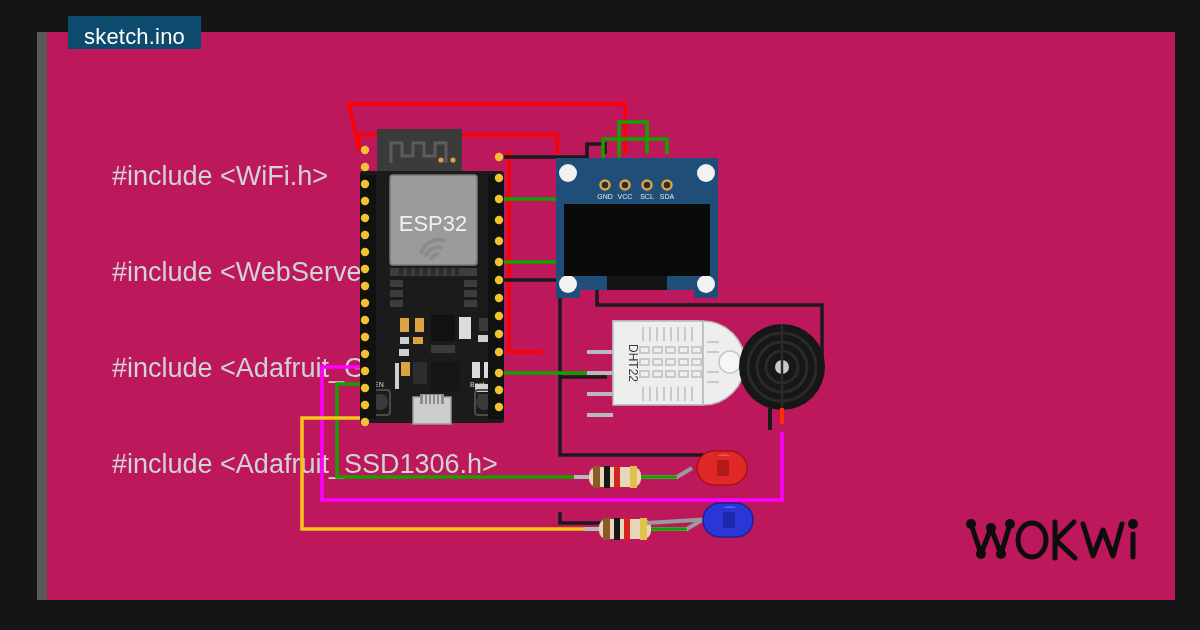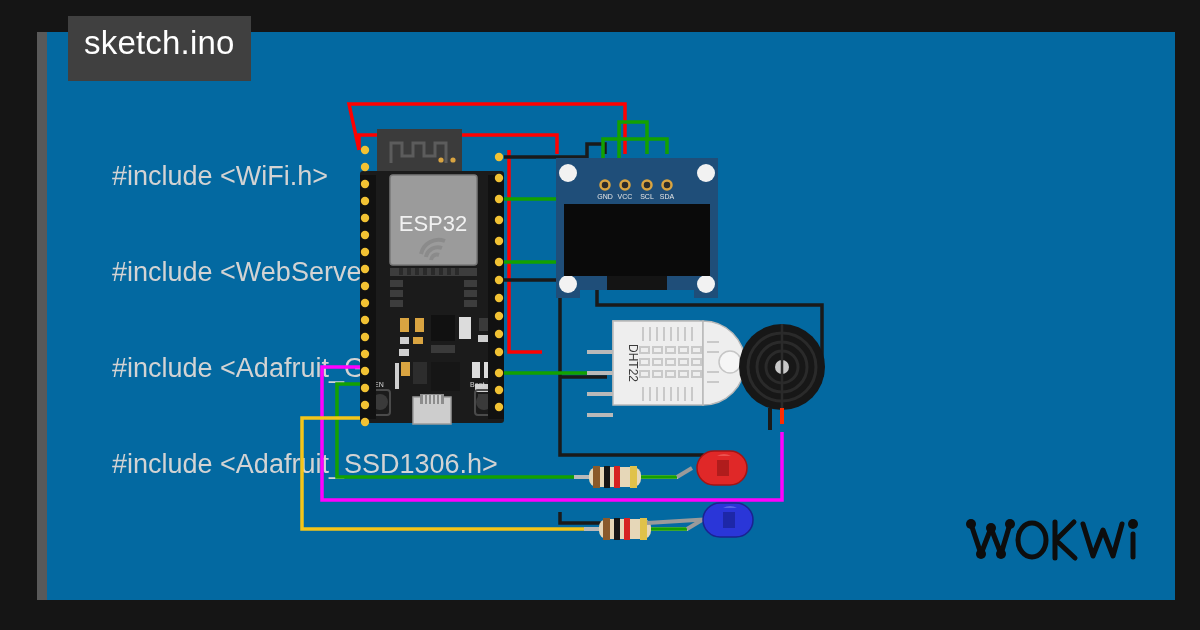--- a/index.html
+++ b/index.html
@@ -13,32 +13,32 @@
 
   
   .canvas-shadow {
     position: absolute; left: 37px; top: 32px;
     width: 1138px; height: 568px;
     background: #595959;
   }
   .canvas {
     position: absolute; left: 47px; top: 32px;
     width: 1128px; height: 568px;
-    background: #0369a1;
+    background: #be185d;
     overflow: hidden;
   }
 
   
   .file-chip {
     position: absolute; left: 68px; top: 16px;
-    background: #404040;
+    background: #0c4a6e;
     color: #ffffff;
-    font-size: 33px;
+    font-size: 22px;
     line-height: 1;
-    padding: 10px 16px 22px 16px;
+    padding: 10px 16px 1px 16px;
     letter-spacing: 0.2px;
     z-index: 40;
     white-space: nowrap;
   }
 
   
   .code {
     position: absolute; left: 20px; top: 72px;
     width: 1090px;
     color: #d3d3d3;

